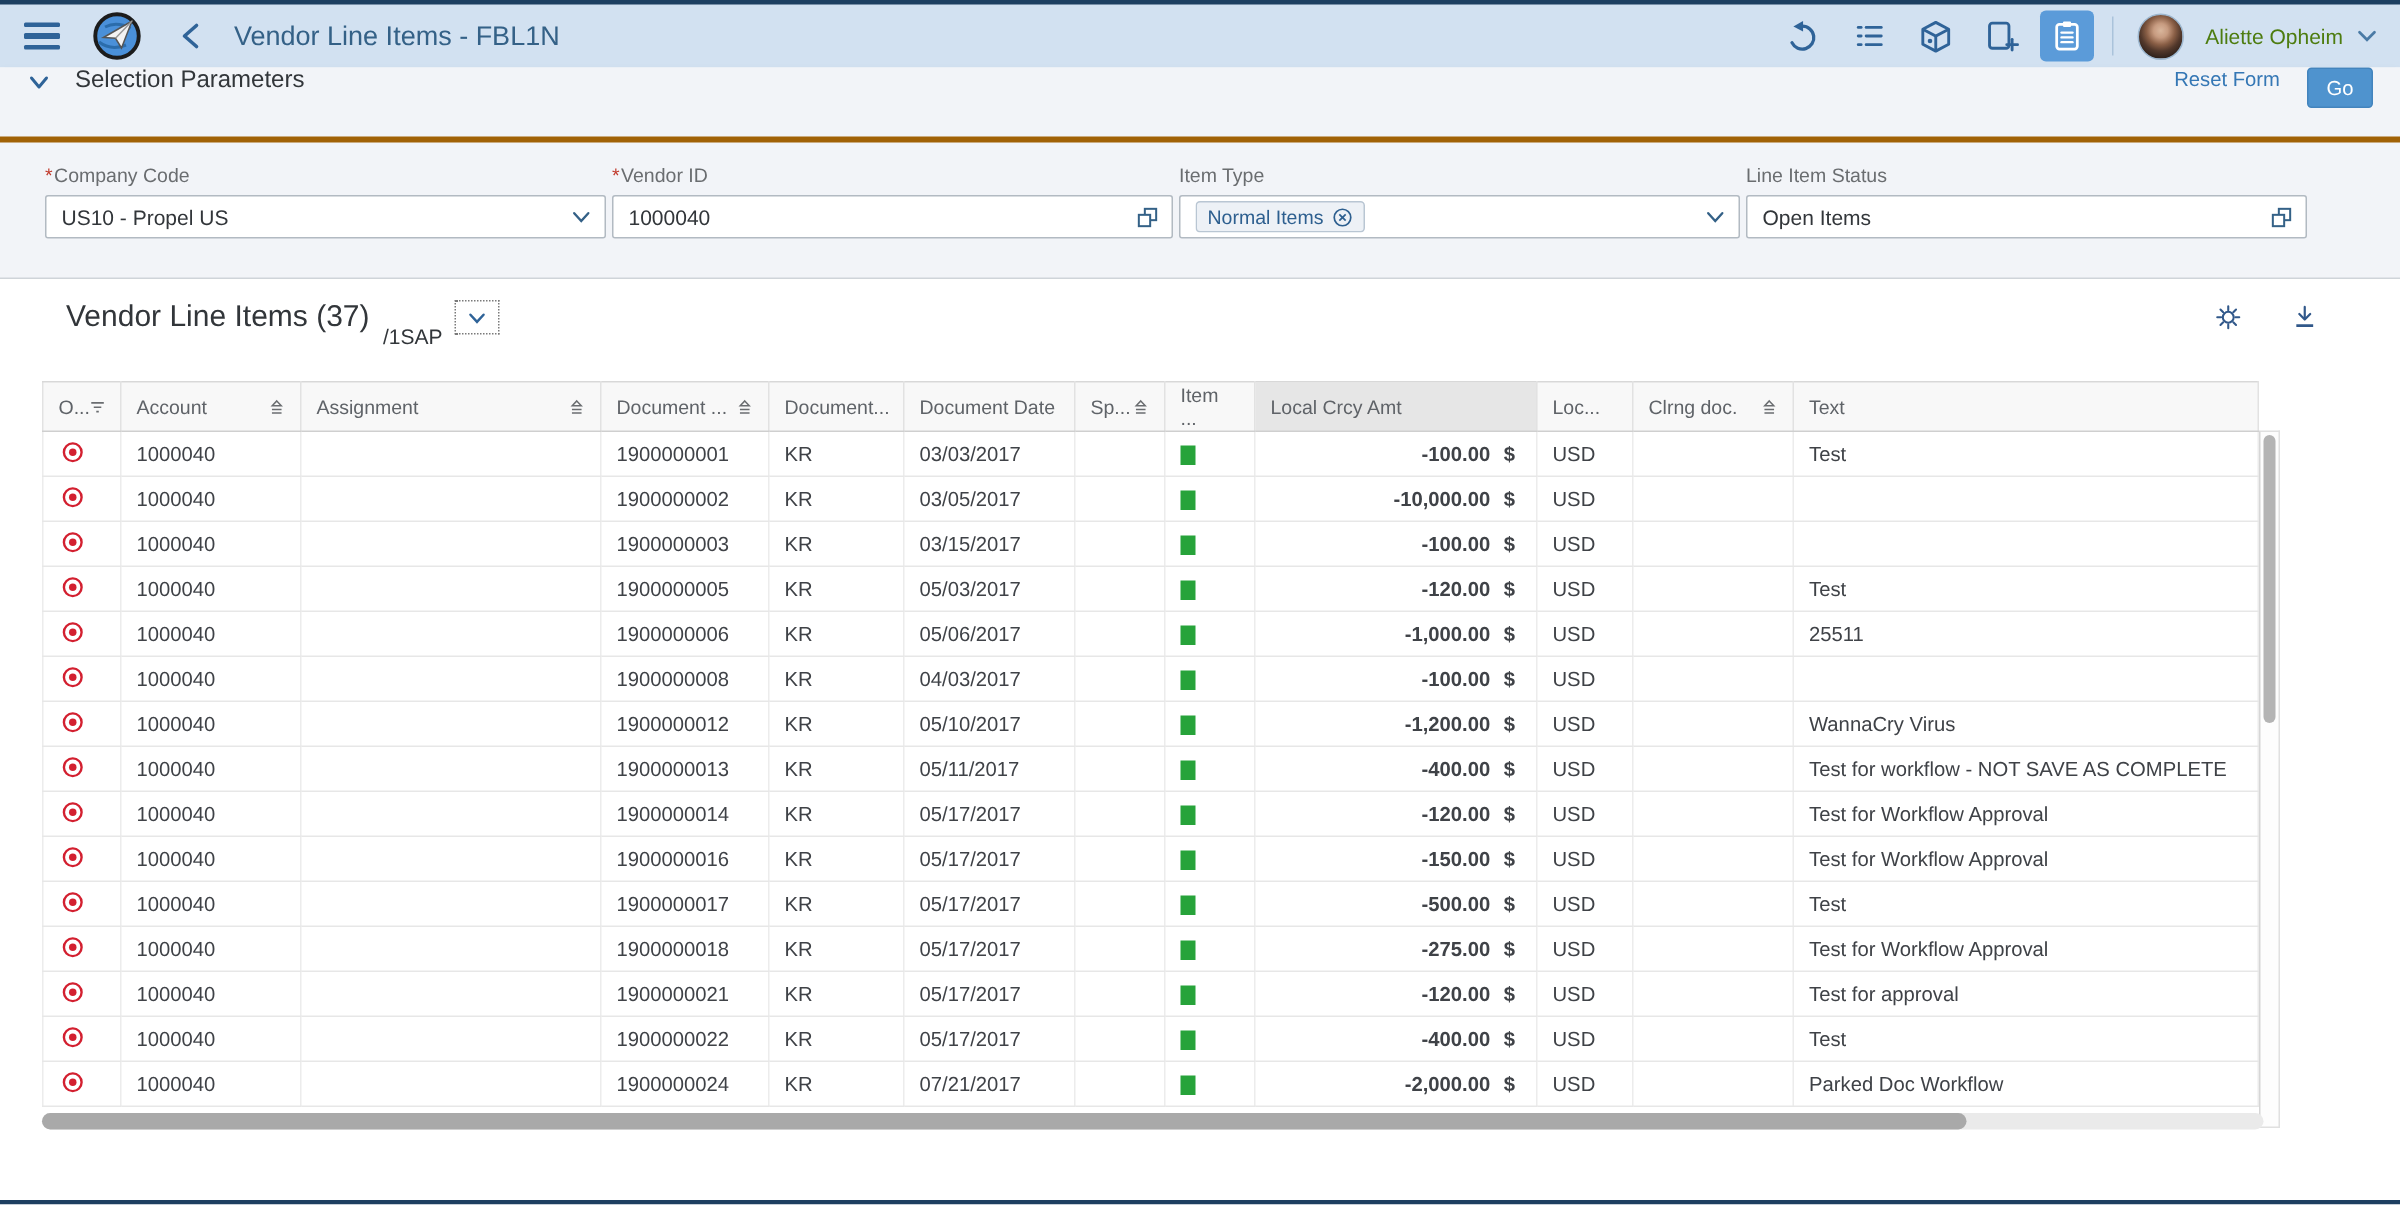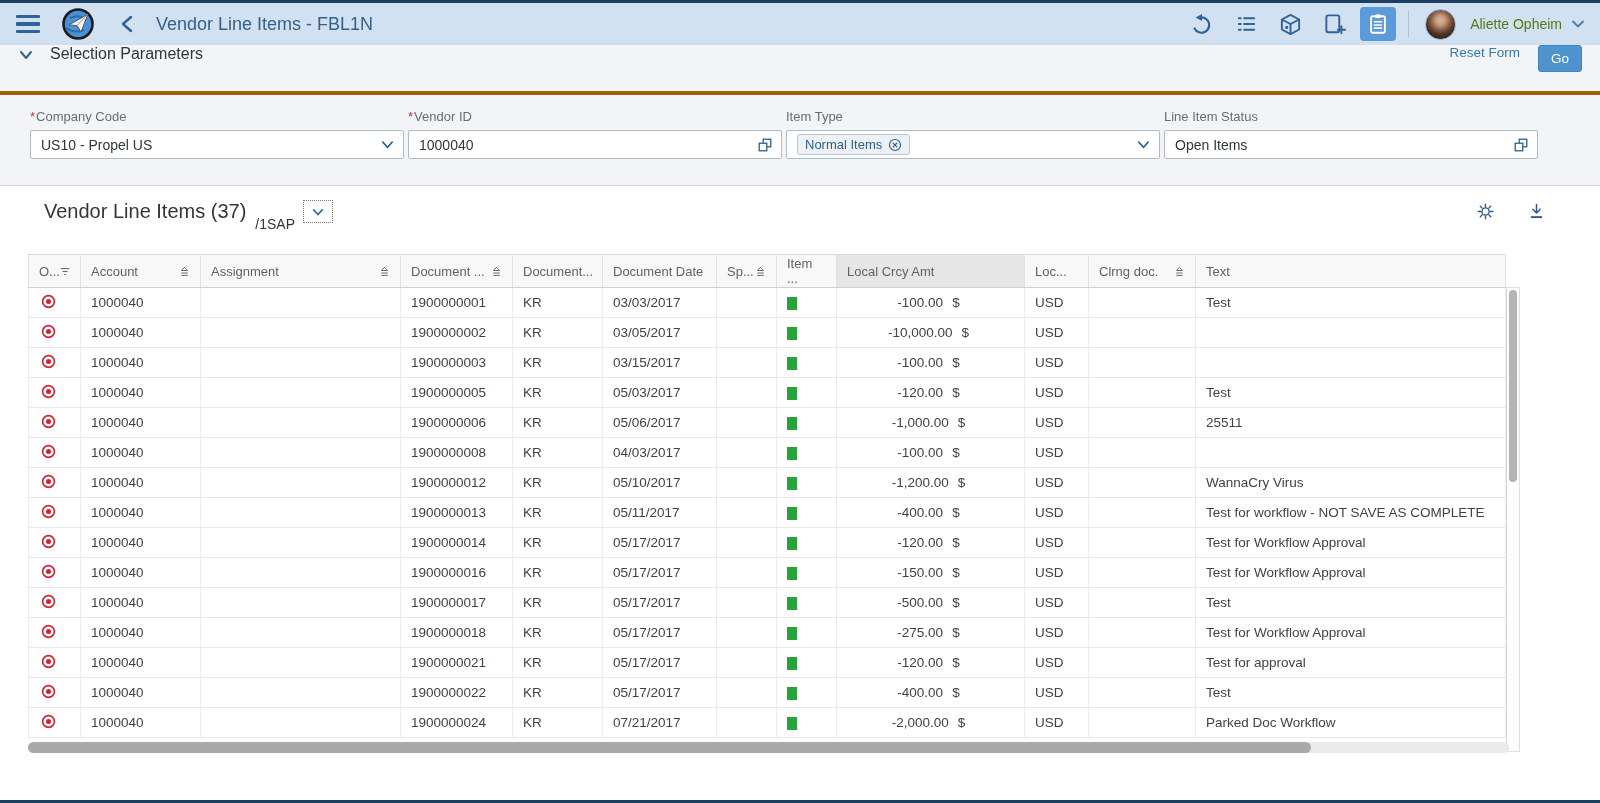--- a/index.html
+++ b/index.html
@@ -75,21 +75,21 @@
     font-weight:400; font-size:13px; color:#5f6368; padding:0; text-align:left; cursor:pointer;
   }
   thead th.hl { background:#e6e6e6; }
   .th-in { display:flex; align-items:center; justify-content:space-between; padding:0 10px; }
   tbody td {
     height:30px; border:1px solid #ececec; border-bottom:1px solid #e7e7e7;
     padding:0 10px; font-size:13.5px; color:#3f4247; white-space:nowrap; overflow:hidden;
   }
   tbody tr { background:#fff; cursor:pointer; }
   td.col-status { padding-left:12px; }
-  td.col-local_crcy_amt { text-align:center; padding-right:14px; }
+  td.col-local_crcy_amt { text-align:right; padding-right:14px;font-weight:bold; }
   td.col-local_crcy_amt .cur { display:inline-block; margin-left:9px; }
   .gsq { display:inline-block; width:10px; height:13px; background:#27a33a; vertical-align:middle; }
   .v-scroll {
     position:absolute; left:1478px; top:33px; width:14px; height:465px;
     background:#fdfdfd; border:1px solid #e0e0e0; border-left:1px solid #d6d6d6;
   }
   .v-thumb { position:absolute; top:2px; left:2px; width:8px; height:192px; background:#b4b4b4; border-radius:4px; }
   .h-scroll { margin:4px 0 0 28px; width:1481px; height:11px; background:#eaeaea; border-radius:6px; position:relative; }
   .h-thumb { position:absolute; left:0; top:0; width:1283px; height:11px; background:#a9a9a9; border-radius:6px; }
   .bottom-bar { position:absolute; left:0; bottom:0; width:1600px; height:3px; background:#1d3f61; }

